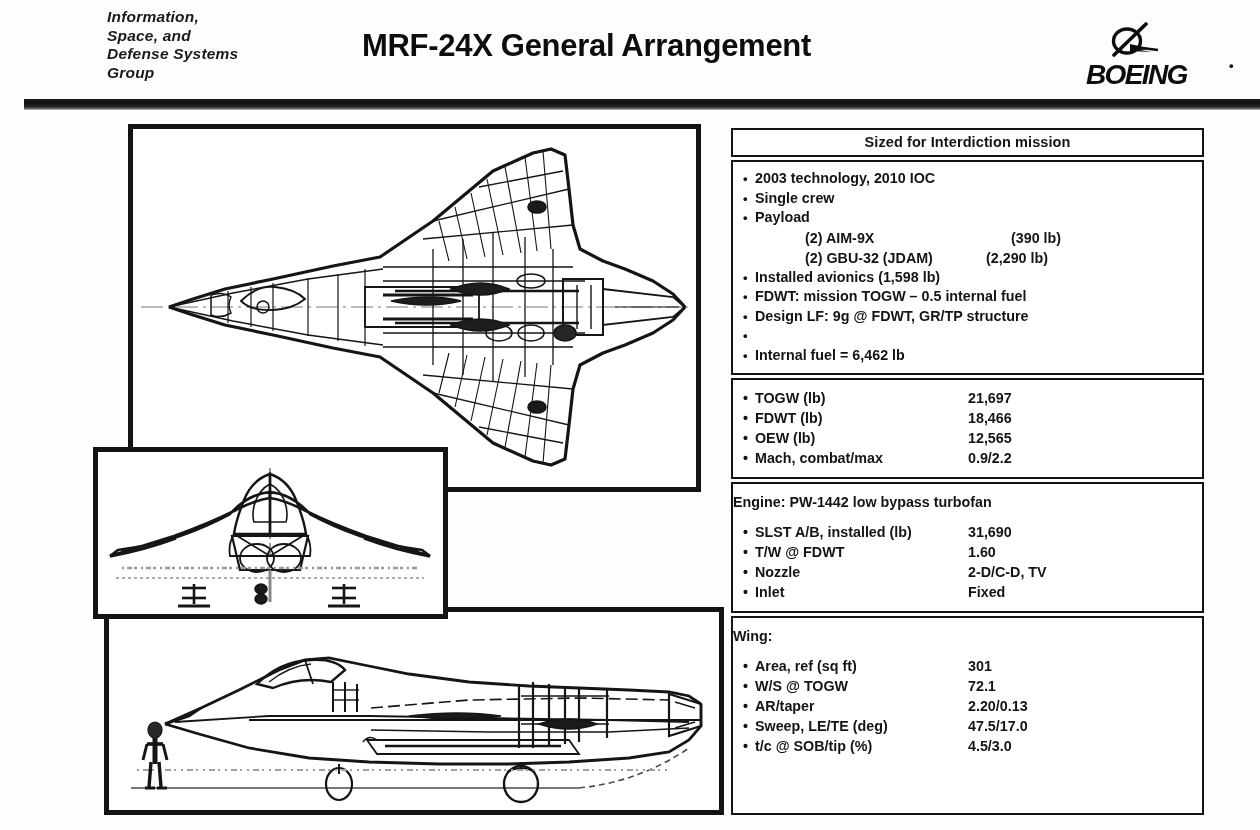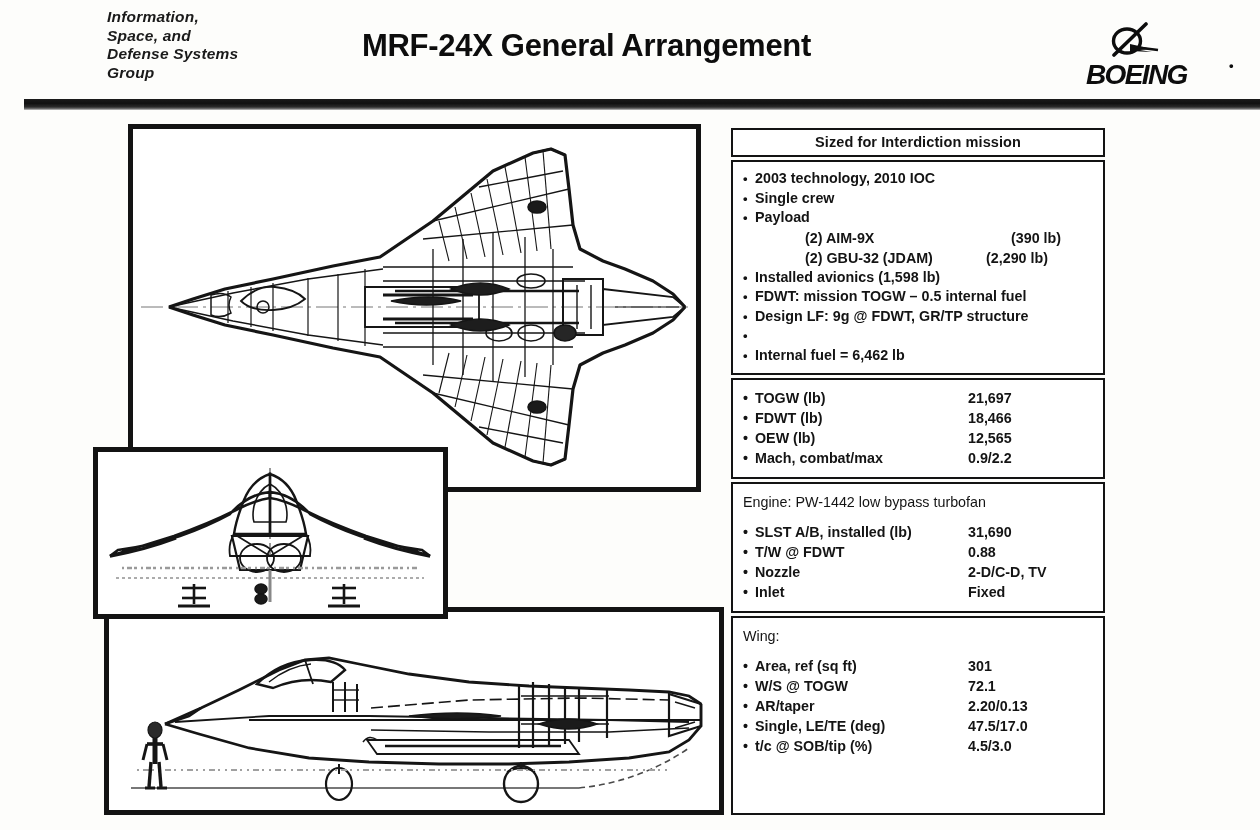--- a/index.html
+++ b/index.html
@@ -90,21 +90,21 @@
   #panel-plan   { left: 128px; top: 124px; width: 573px; height: 368px; z-index: 2; }
   #panel-front  { left: 93px;  top: 447px; width: 355px; height: 172px; z-index: 3; }
   #panel-side   { left: 104px; top: 607px; width: 620px; height: 208px; z-index: 2; }
 
   .drawing-panel svg { display: block; width: 100%; height: 100%; }
 
   
   #spec-panel {
     position: absolute;
     left: 731px; top: 128px;
-    width: 374px; height: 687px;
+    width: 473px; height: 687px;
     display: flex;
     flex-direction: column;
     gap: 3px;
   }
 
   .spec-box {
     border: 2px solid #131313;
     background: #ffffff;
     padding: 5px 0 6px 0;
   }
@@ -155,24 +155,23 @@
     font-size: 14.3px;
     font-weight: bold;
     color: #141414;
     line-height: 20px;
     padding-left: 72px;
   }
   .sub .v { position: absolute; }
 
   .plain {
     font-size: 14.3px;
-    font-weight: normal;
+    font-weight: bold;
     color: #141414;
     line-height: 21px;
-    padding-left: 10px;
   }
 
   .gap-sm { height: 9px; }
 </style>
 </head>
 <body>
 
 <div id="header">
   <div id="group-name">Information,
 Space, and
@@ -492,21 +491,21 @@
     <div class="plain">Engine: PW-1442 low bypass turbofan</div>
     <div class="gap-sm"></div>
     <div class="kv">
       <span class="bullet">•</span>
       <span class="k">SLST A/B, installed (lb)</span>
       <span class="v">31,690</span>
     </div>
     <div class="kv">
       <span class="bullet">•</span>
       <span class="k">T/W @ FDWT</span>
-      <span class="v">0.88</span>
+      <span class="v">1.60</span>
     </div>
     <div class="kv">
       <span class="bullet">•</span>
       <span class="k">Nozzle</span>
       <span class="v">2-D/C-D, TV</span>
     </div>
     <div class="kv">
       <span class="bullet">•</span>
       <span class="k">Inlet</span>
       <span class="v">Fixed</span>
@@ -526,21 +525,21 @@
       <span class="k">W/S @ TOGW</span>
       <span class="v">72.1</span>
     </div>
     <div class="kv">
       <span class="bullet">•</span>
       <span class="k">AR/taper</span>
       <span class="v">2.20/0.13</span>
     </div>
     <div class="kv">
       <span class="bullet">•</span>
-      <span class="k">Single, LE/TE (deg)</span>
+      <span class="k">Sweep, LE/TE (deg)</span>
       <span class="v">47.5/17.0</span>
     </div>
     <div class="kv">
       <span class="bullet">•</span>
       <span class="k">t/c @ SOB/tip (%)</span>
       <span class="v">4.5/3.0</span>
     </div>
   </div>
 
 </div>

